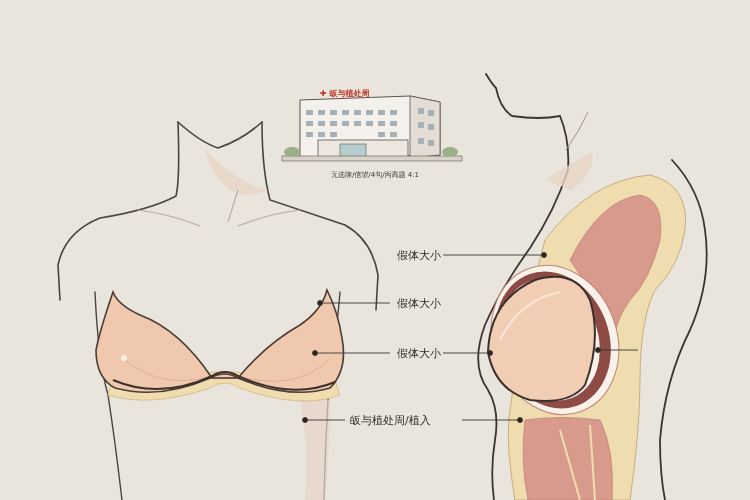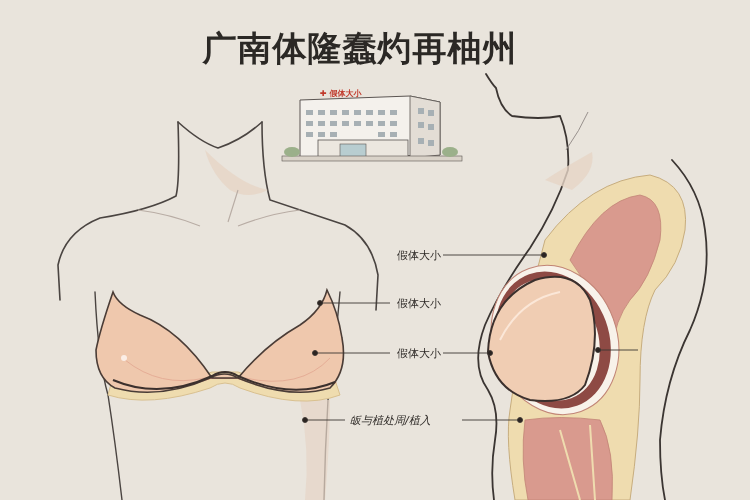--- a/index.html
+++ b/index.html
@@ -114,20 +114,20 @@
         <circle cx="490" cy="353" r="2.5"></circle>
       <line x1="598" y1="350" x2="638" y2="350"></line>
         <circle cx="598" cy="350" r="2.5"></circle>
       <line x1="305" y1="420" x2="345" y2="420"></line>
         <circle cx="305" cy="420" r="2.5"></circle>
       <line x1="462" y1="420" x2="520" y2="420"></line>
         <circle cx="520" cy="420" r="2.5"></circle>
     </g>
   </svg>
 
-  <div class="title">广南体隆蠢灼再柚州</div>
-  <div class="sign">✚ 假体大小</div>
+  <div class="sign">✚ 皈与植处周</div>
+  <div class="caption">无选牌/信望/4句/丙高题 4:1</div>
 
   <div class="label" style="left:397px;top:248px;">假体大小</div>
   <div class="label" style="left:397px;top:296px;">假体大小</div>
   <div class="label" style="left:397px;top:346px;">假体大小</div>
-  <div class="label" style="left:350px;top:413px;font-style:italic;">皈与植处周/植入</div>
+  <div class="label" style="left:350px;top:413px;">皈与植处周/植入</div>
 </div>
 
 </body></html>

